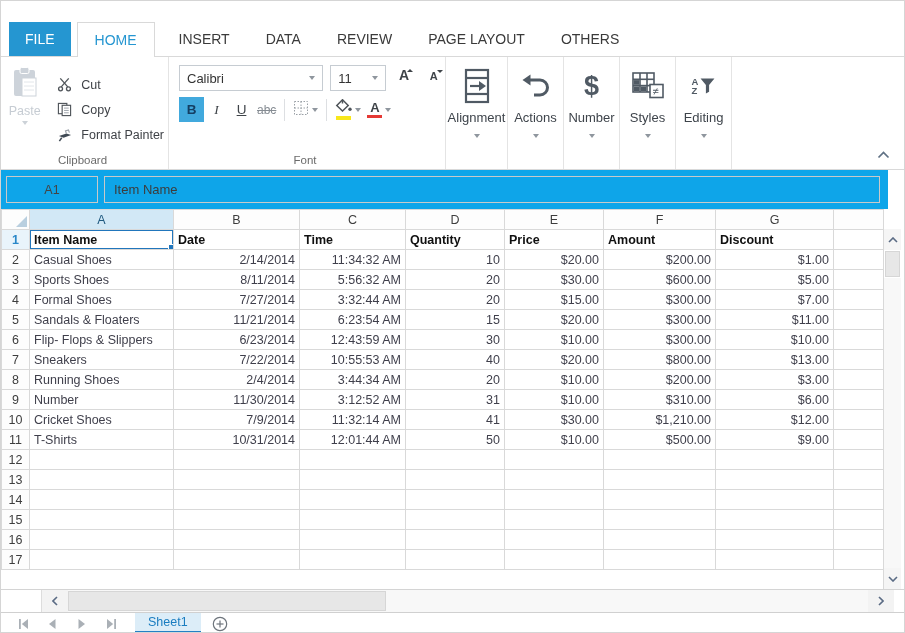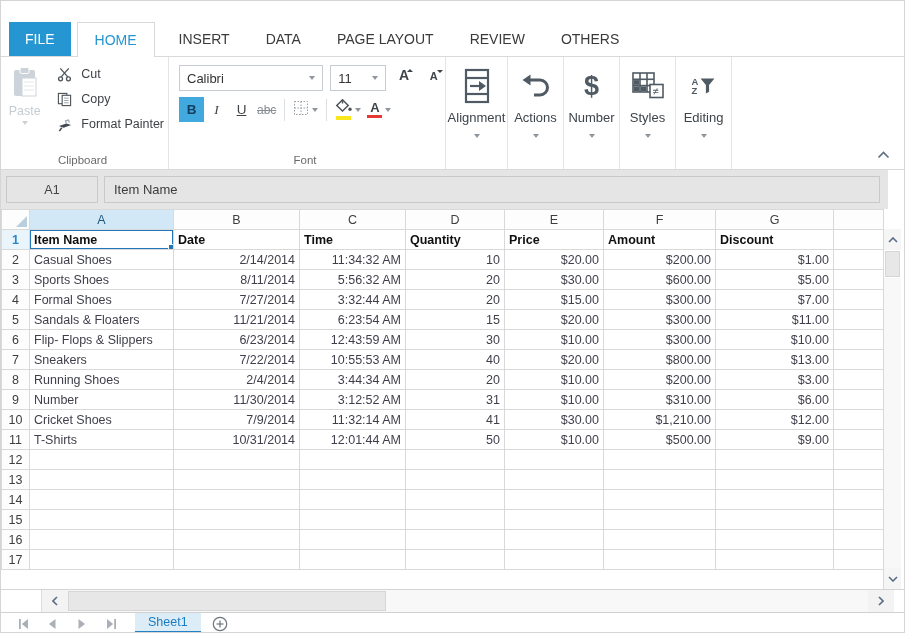--- a/index.html
+++ b/index.html
@@ -13,21 +13,21 @@
   .tab.active { background:#fff; border:1px solid #d9d9d9; border-bottom:none; color:#2596d1; margin:0 6px -1px 6px; padding:0 17px; position:relative; z-index:2; height:35px; }
 
   
   .ribbon { position:absolute; top:56px; left:0; right:0; height:113px; background:#fff; border-bottom:1px solid #d9d9d9; display:flex; }
   .group { position:relative; border-right:1px solid #e4e4e4; padding-bottom:18px; }
   .group-caption { position:absolute; bottom:3px; left:0; right:4px; text-align:center; font-size:11.5px; color:#6b6b6b; }
   .clipboard { width:168px; display:flex; padding-top:8px; }
   .paste-btn { width:54px; display:flex; flex-direction:column; align-items:center; gap:3px; padding-top:2px; }
   .paste-btn span.lbl { font-size:12.5px; color:#c6ccd3; }
   .clip-list { display:flex; flex-direction:column; margin-left:4px; margin-top:2px; }
-  .small-btn { display:flex; align-items:flex-start; height:25px; gap:8px; font-size:12.5px; color:#3f4247; cursor:pointer; padding:0 4px; white-space:nowrap; }
+  .small-btn { display:flex; align-items:flex-end; height:25px; gap:8px; font-size:12.5px; color:#3f4247; cursor:pointer; padding:0 4px; white-space:nowrap; }
   .icon16 { width:17px; display:flex; justify-content:center; }
 
   .fontgrp { width:277px; padding:8px 0 18px 10px; }
   .fg-row1 { display:flex; align-items:center; gap:7px; }
   .combo { height:26px; border:1px solid #c6ccd2; background:#fff; display:flex; align-items:center; padding:0 7px; font-size:13px; color:#333; }
   .combo.name { width:146px;gap:22px; }
   .combo.size { width:56px; }
   .dd { width:0; height:0; border-left:3.5px solid transparent; border-right:3.5px solid transparent; border-top:4px solid #8f969e; display:inline-block; }
   .dd.light { border-top-color:#ccd2d8; }
   .combo .dd { margin-left:auto; }
@@ -50,21 +50,21 @@
   .bigbtn-grp.w { width:62px; }
   .bb-icon { height:46px; display:flex; align-items:center; justify-content:center; }
   .bb-label { font-size:13px; color:#3e444b; margin-top:1px; white-space:nowrap; }
   .bb-dd { margin-top:9px; }
   .ribbon-filler { flex:1; position:relative; border-right:none; }
   .collapse-btn { position:absolute; right:14px; bottom:6px; cursor:pointer; }
   .dollar { font-size:27px; font-weight:bold; color:#505a64; }
   .az { display:flex; flex-direction:column; font-size:9.5px; font-weight:bold; color:#505a64; line-height:9px; margin-right:2px; }
 
   
-  .formula-row { position:absolute; top:169px; left:0; right:16px; height:39px; background:#e5e5e5; }
+  .formula-row { position:absolute; top:169px; left:0; right:16px; height:39px; background:#0ea5e9; }
   .namebox { position:absolute; left:5px; top:6px; width:92px; height:27px; border:1px solid #c9c9c9; display:flex; align-items:center; justify-content:center; font-size:12.5px; color:#444; }
   .fbar { position:absolute; left:103px; top:6px; right:8px; height:27px; border:1px solid #c9c9c9; display:flex; align-items:center; padding:0 9px; font-size:13px; color:#3c3c3c; }
 
   
   .sheet-area { position:absolute; top:208px; left:0; width:905px; height:380px; }
   table.sheet { border-collapse:collapse; table-layout:fixed; width:882px; }
   table.sheet tr { height:20px; }
   table.sheet th, table.sheet td { border:1px solid #d9d9d9; font-weight:normal; white-space:nowrap; overflow:hidden; padding:0 4px; font-size:12.5px; }
   th.ch { background:#fdfdfd; color:#3e3e3e; text-align:center; border-color:#d2d2d2; }
   th.ch.sel-col { background:#d2e8f6; color:#205a80; }
@@ -102,22 +102,22 @@
 </head>
 <body>
 
 <div class="app">
 
   <div class="tabbar">
     <div class="tab file">FILE</div>
     <div class="tab active">HOME</div>
     <div class="tab">INSERT</div>
     <div class="tab">DATA</div>
+    <div class="tab">REVIEW</div>
     <div class="tab">PAGE LAYOUT</div>
-    <div class="tab">REVIEW</div>
     <div class="tab">OTHERS</div>
   </div>
 
   <div class="ribbon">
 
     <div class="group clipboard">
       <div class="paste-btn">
         <span><svg width="26" height="30" viewBox="0 0 26 30">
               <rect x="2" y="3" width="21" height="26" rx="2" fill="#cdd3da"></rect>
               <rect x="8" y="0.5" width="9" height="6" rx="1.5" fill="#cdd3da" stroke="#fff"></rect>

